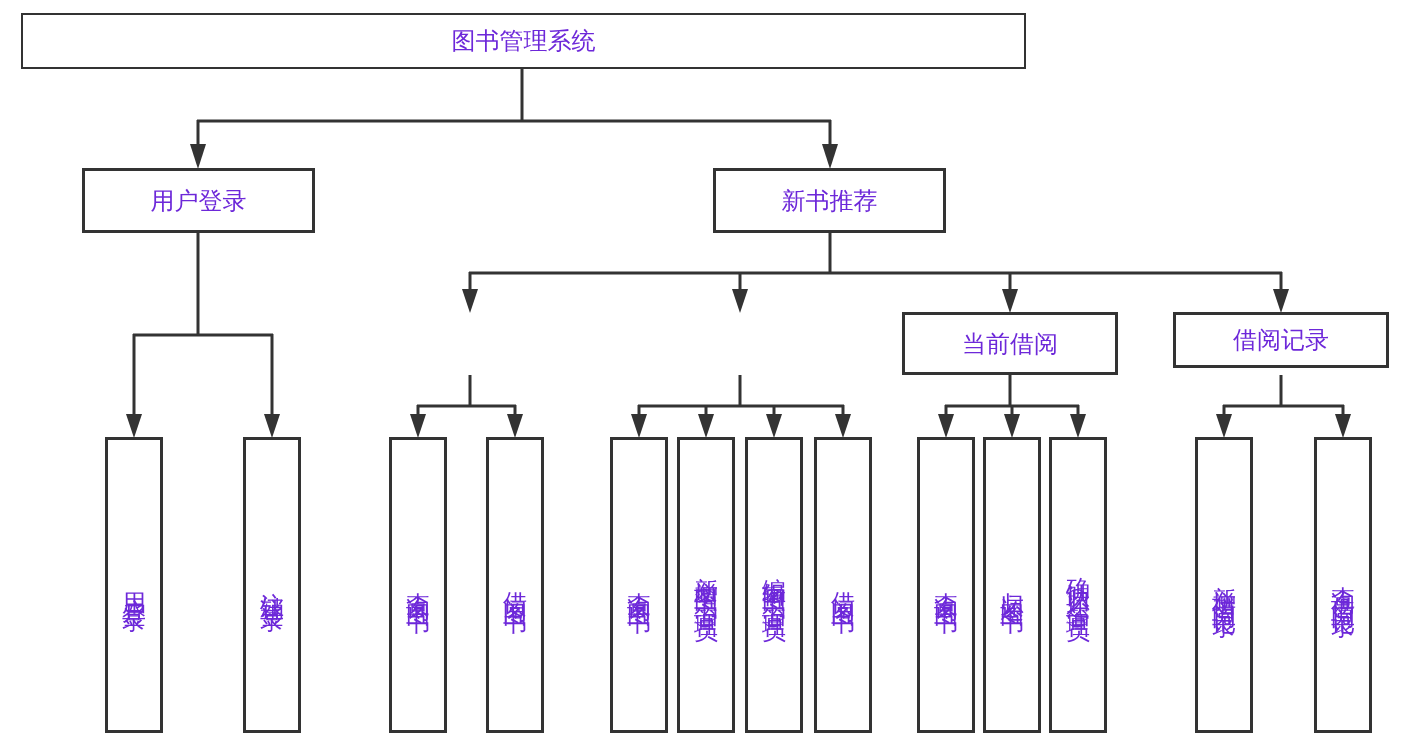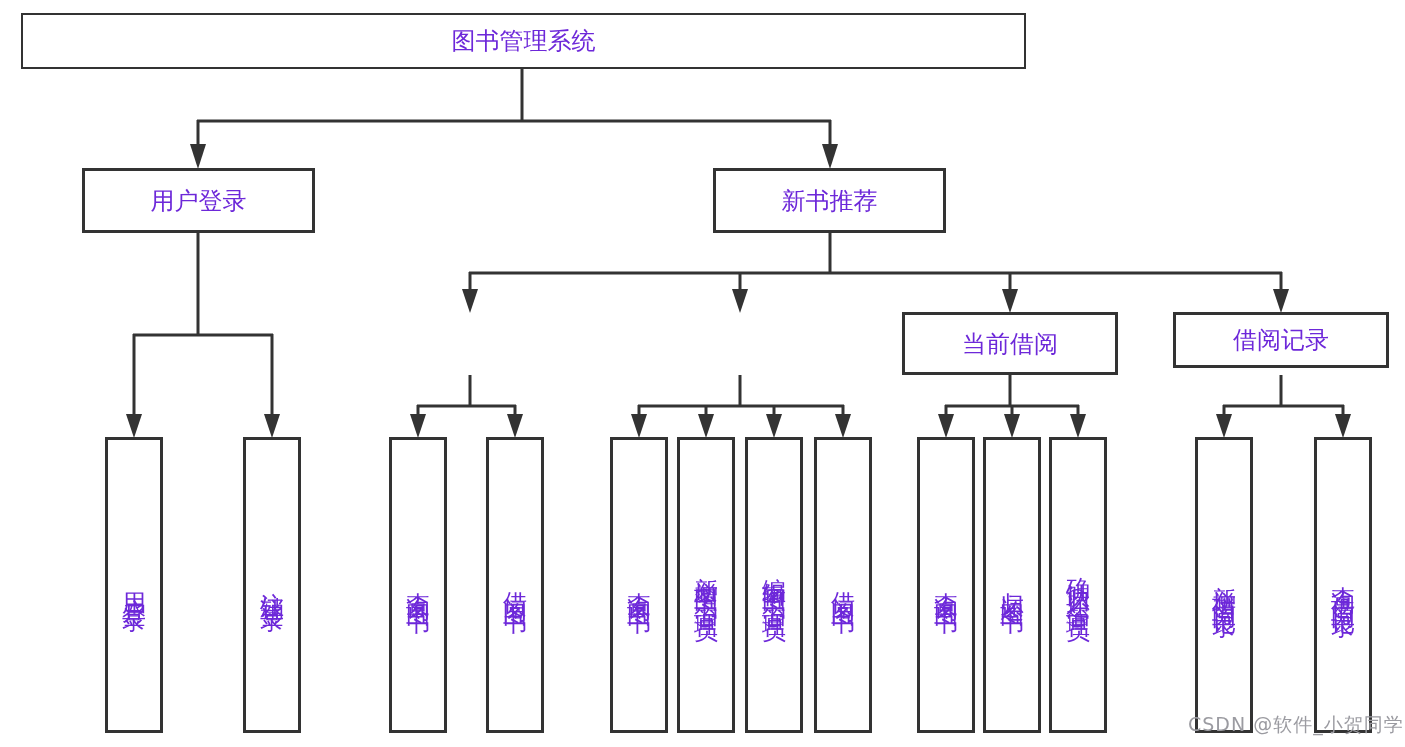--- a/index.html
+++ b/index.html
@@ -127,15 +127,14 @@
   <div class="box vert" style="left:745px;top:437px;width:58px;height:296px">编辑图书（管理员）</div>
   <div class="box vert" style="left:814px;top:437px;width:58px;height:296px">借阅图书</div>
 
   <div class="box vert" style="left:917px;top:437px;width:58px;height:296px">查询图书</div>
   <div class="box vert" style="left:983px;top:437px;width:58px;height:296px">归还图书</div>
   <div class="box vert" style="left:1049px;top:437px;width:58px;height:296px">确认归还（管理员）</div>
 
   <div class="box vert" style="left:1195px;top:437px;width:58px;height:296px">新增借阅记录</div>
   <div class="box vert" style="left:1314px;top:437px;width:58px;height:296px">查询借阅记录</div>
 
-  <div class="watermark">CSDN @软件_小贺同学</div>
 
 </div>
 
 </body></html>

